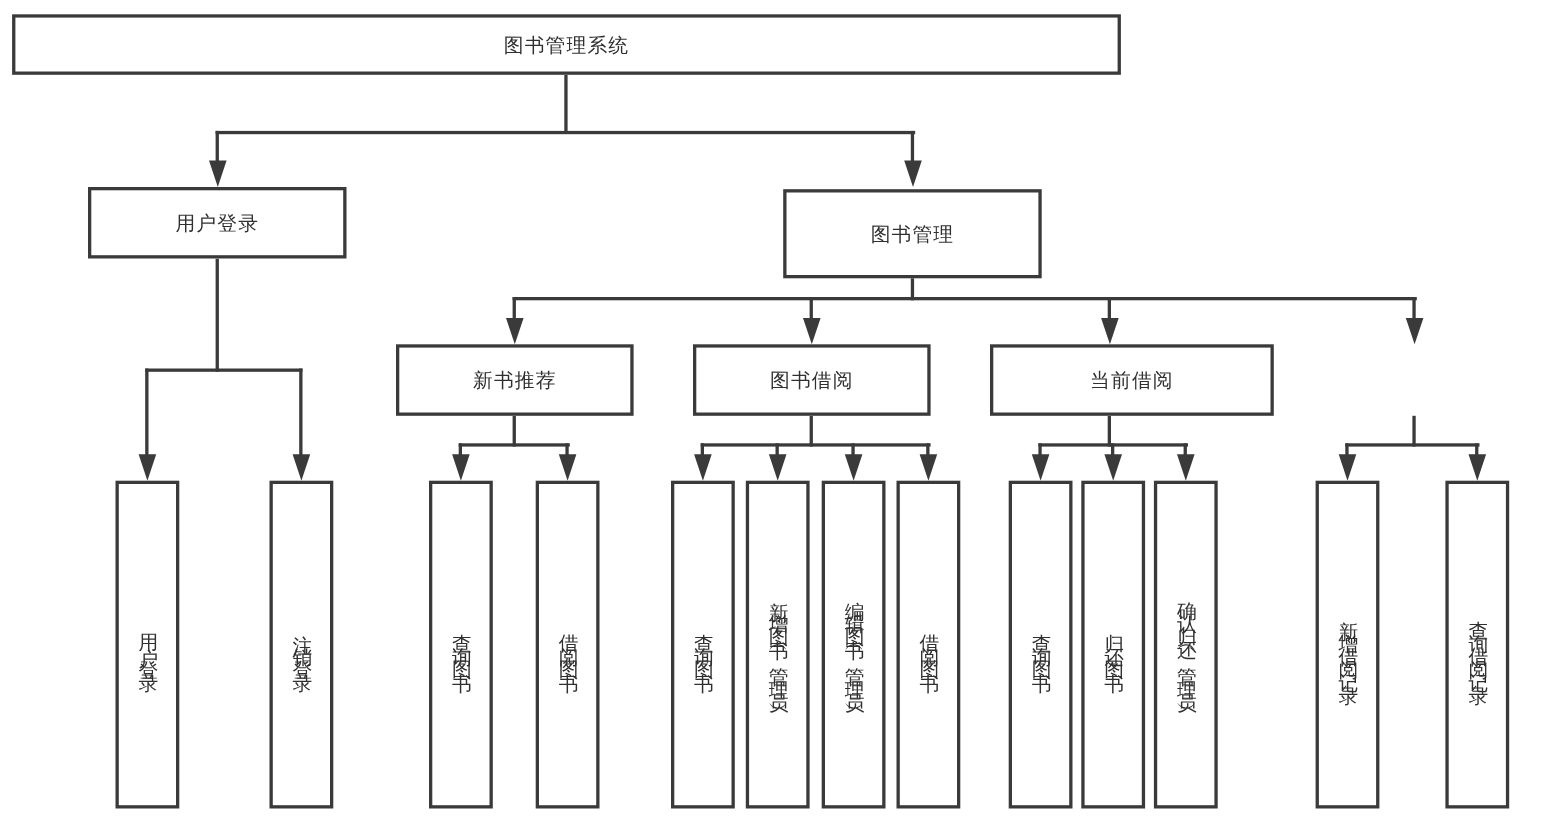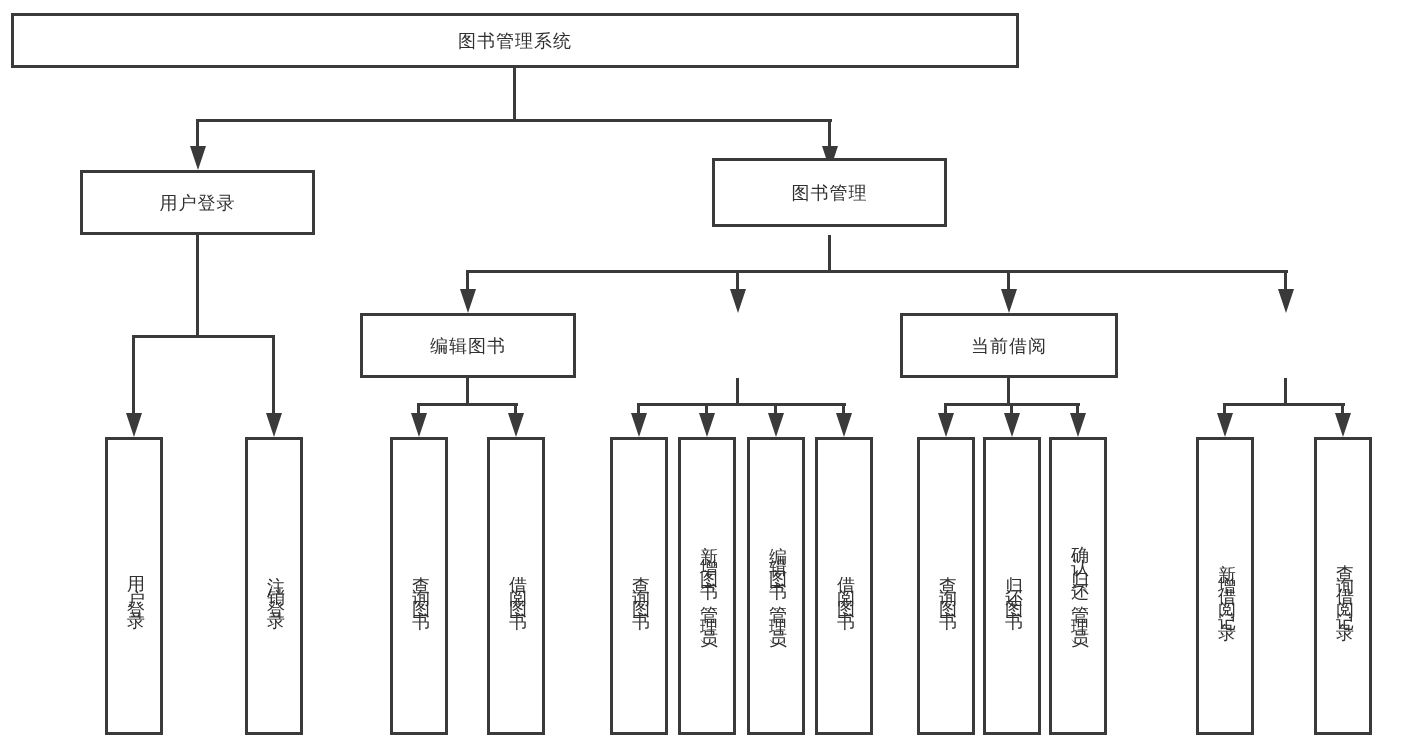--- a/index.html
+++ b/index.html
@@ -5,21 +5,21 @@
   :root{
     --line:#3a3a3a;
     --text:#303030;
     --bg:#ffffff;
   }
   html,body{margin:0;padding:0;background:var(--bg);}
   .canvas{
     position:relative;
     width:1405px;height:747px;
     background:var(--bg);
-    font-family:Liberation Mono, monospace;
+    font-family:Liberation Sans, sans-serif;
     color:var(--text);
     overflow:hidden;
   }
   .box{
     position:absolute;
     background:#fff;
     border:3px solid var(--line);
     display:flex;
     align-items:center;
     justify-content:center;
@@ -68,21 +68,21 @@
   <div class="vl" style="left:513px;top:68px;height:52px"></div>
   <div class="hl" style="left:196px;top:119px;width:636px"></div>
   <div class="vl" style="left:196px;top:119px;height:32px"></div>
   <div class="arrow" style="left:190px;top:146px"></div>
   <div class="vl" style="left:828px;top:119px;height:32px"></div>
   <div class="arrow" style="left:822px;top:146px"></div>
 
   <div class="box h" style="left:80px;top:170px;width:235px;height:65px">
     <span>用户登录</span>
   </div>
-  <div class="box h" style="left:712px;top:158px;width:235px;height:69px">
+  <div class="box h" style="left:712px;top:172px;width:235px;height:81px">
     <span>图书管理</span>
   </div>
 
   <div class="vl" style="left:196px;top:235px;height:103px"></div>
   <div class="hl" style="left:132px;top:335px;width:143px"></div>
   <div class="vl" style="left:132px;top:335px;height:80px"></div>
   <div class="arrow" style="left:126px;top:413px"></div>
   <div class="vl" style="left:272px;top:335px;height:80px"></div>
   <div class="arrow" style="left:266px;top:413px"></div>
 
@@ -91,23 +91,26 @@
   <div class="vl" style="left:466px;top:270px;height:22px"></div>
   <div class="arrow" style="left:460px;top:289px"></div>
   <div class="vl" style="left:736px;top:270px;height:22px"></div>
   <div class="arrow" style="left:730px;top:289px"></div>
   <div class="vl" style="left:1007px;top:270px;height:22px"></div>
   <div class="arrow" style="left:1001px;top:289px"></div>
   <div class="vl" style="left:1284px;top:270px;height:22px"></div>
   <div class="arrow" style="left:1278px;top:289px"></div>
 
   <div class="box h" style="left:360px;top:313px;width:216px;height:65px">
-    <span>编辑图书</span>
+    <span>新书推荐</span>
   </div>
-  <div class="box h" style="left:900px;top:313px;width:218px;height:65px">
+  <div class="box h" style="left:630px;top:313px;width:216px;height:65px">
+    <span>图书借阅</span>
+  </div>
+  <div class="box h" style="left:900px;top:313px;width:258px;height:65px">
     <span>当前借阅</span>
   </div>
 
   <div class="vl" style="left:466px;top:378px;height:28px"></div>
   <div class="hl" style="left:417px;top:403px;width:101px"></div>
   <div class="vl" style="left:417px;top:403px;height:13px"></div>
   <div class="arrow" style="left:411px;top:413px"></div>
   <div class="vl" style="left:514px;top:403px;height:13px"></div>
   <div class="arrow" style="left:508px;top:413px"></div>
 

